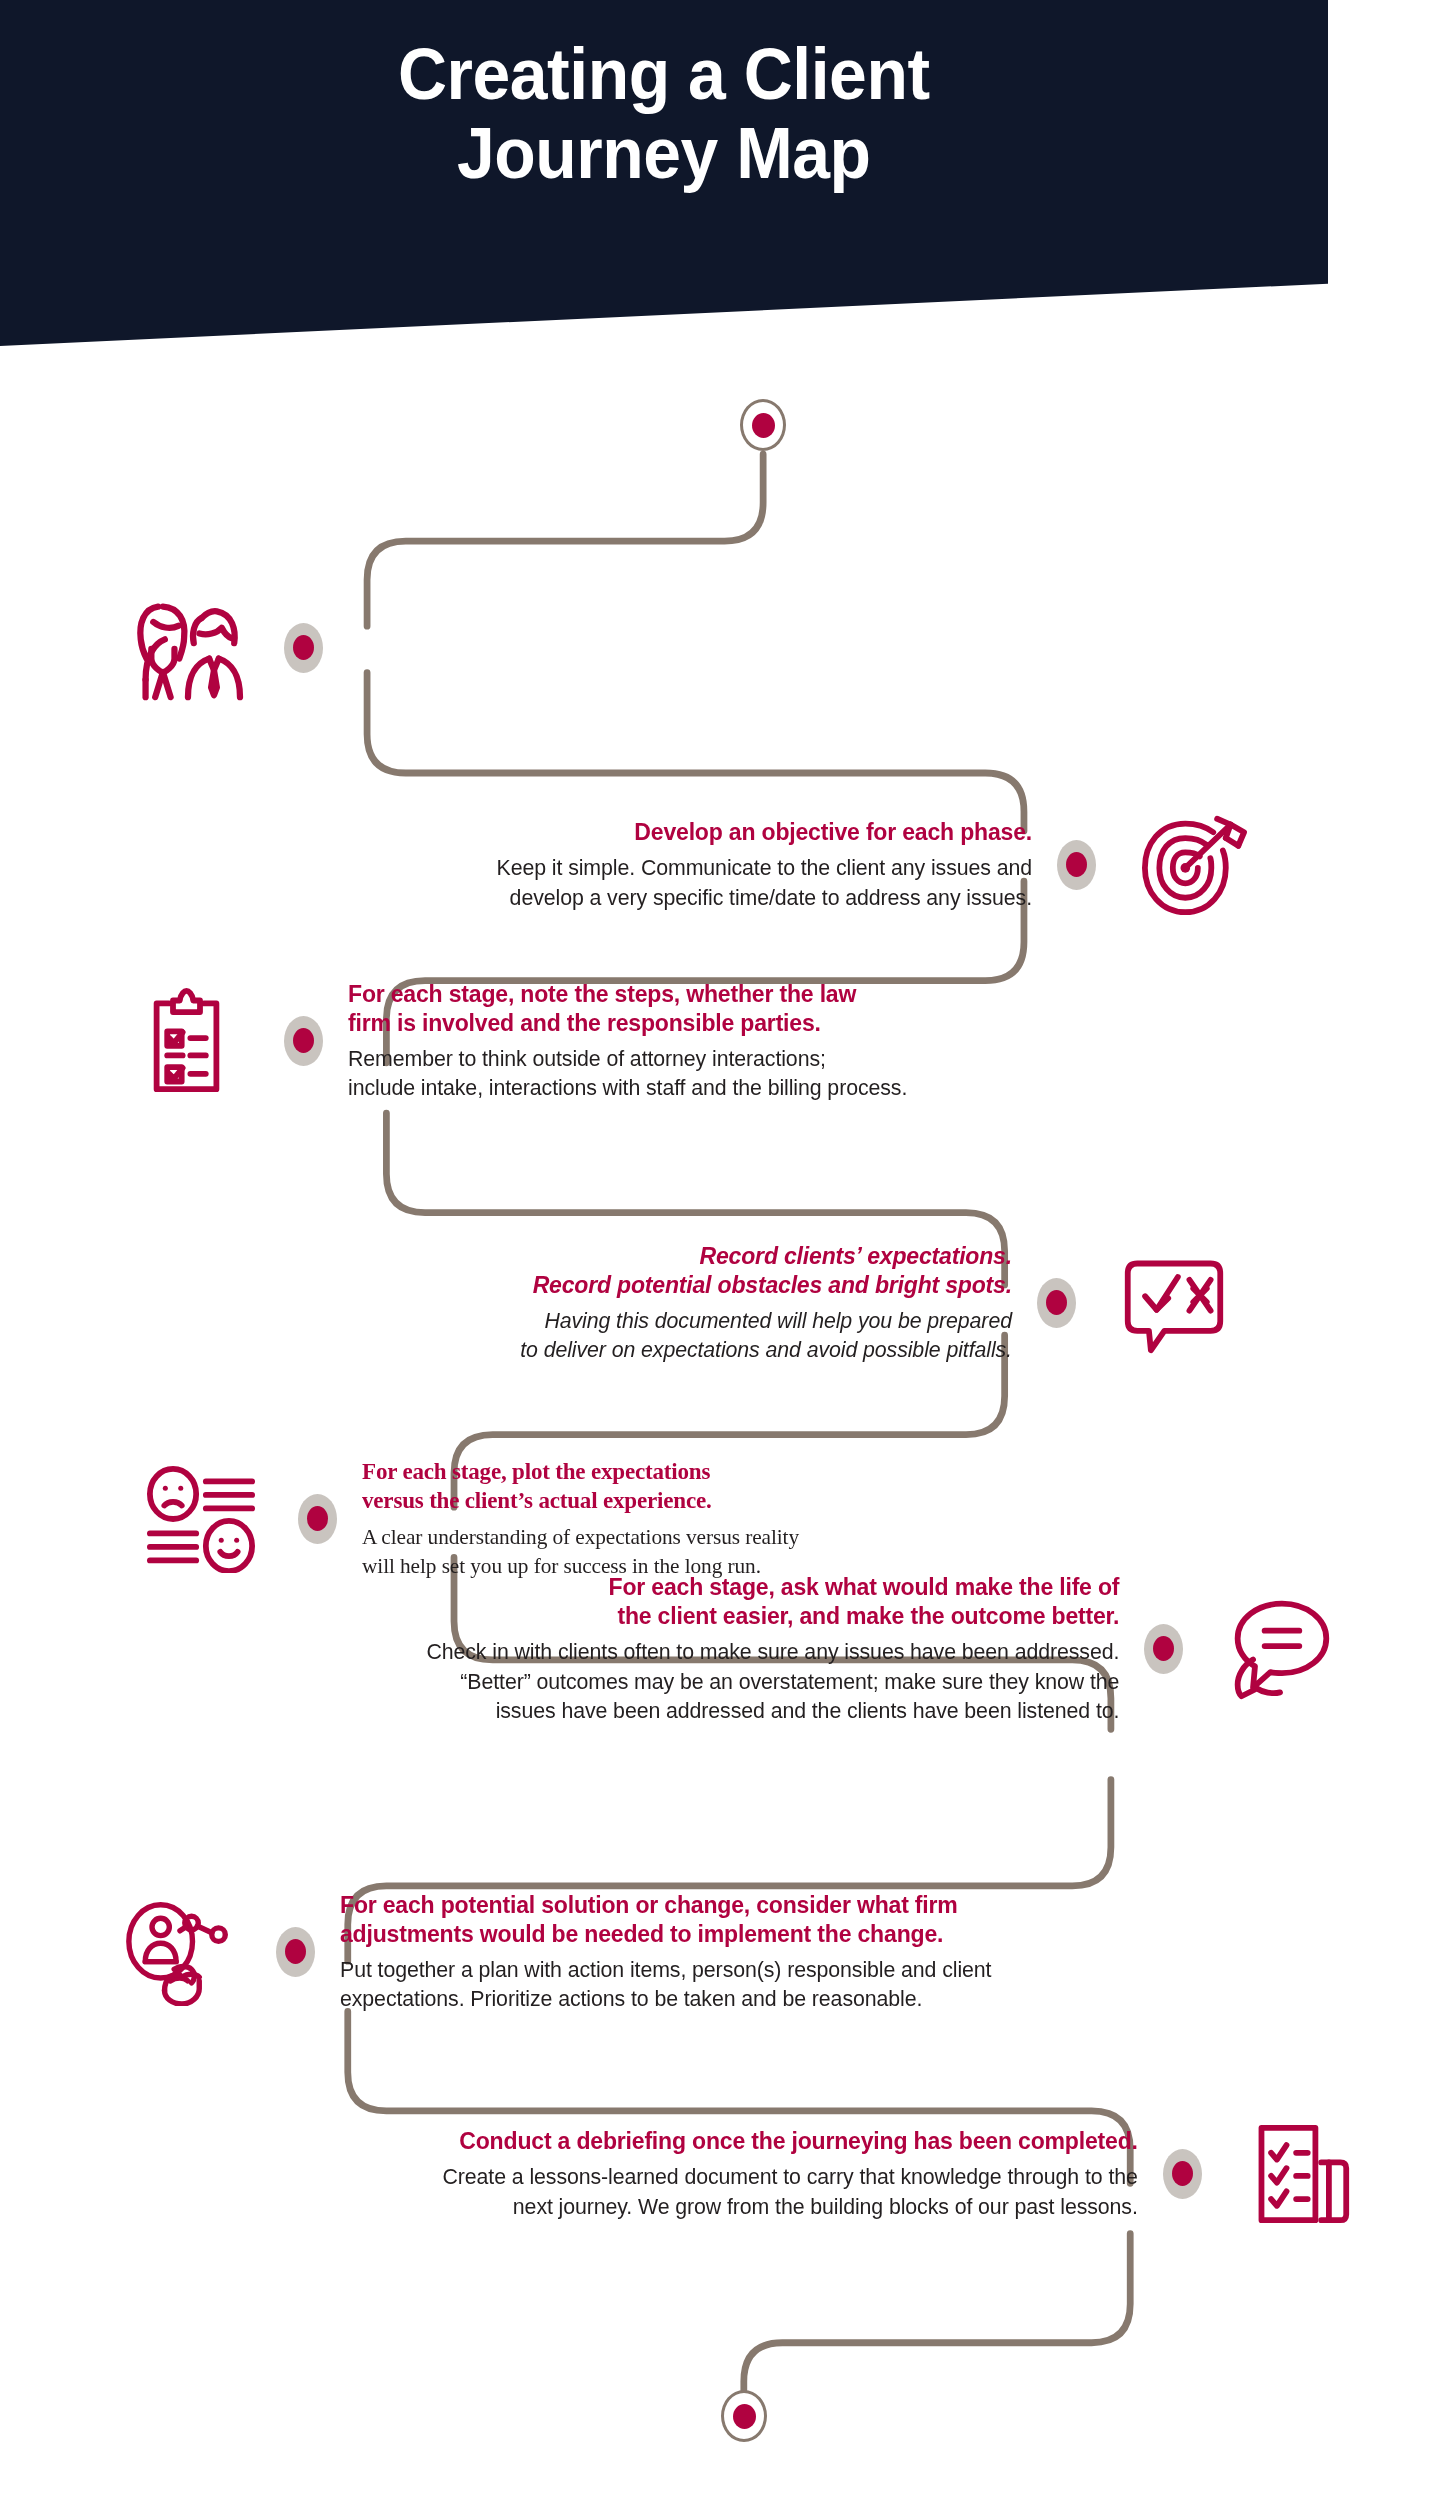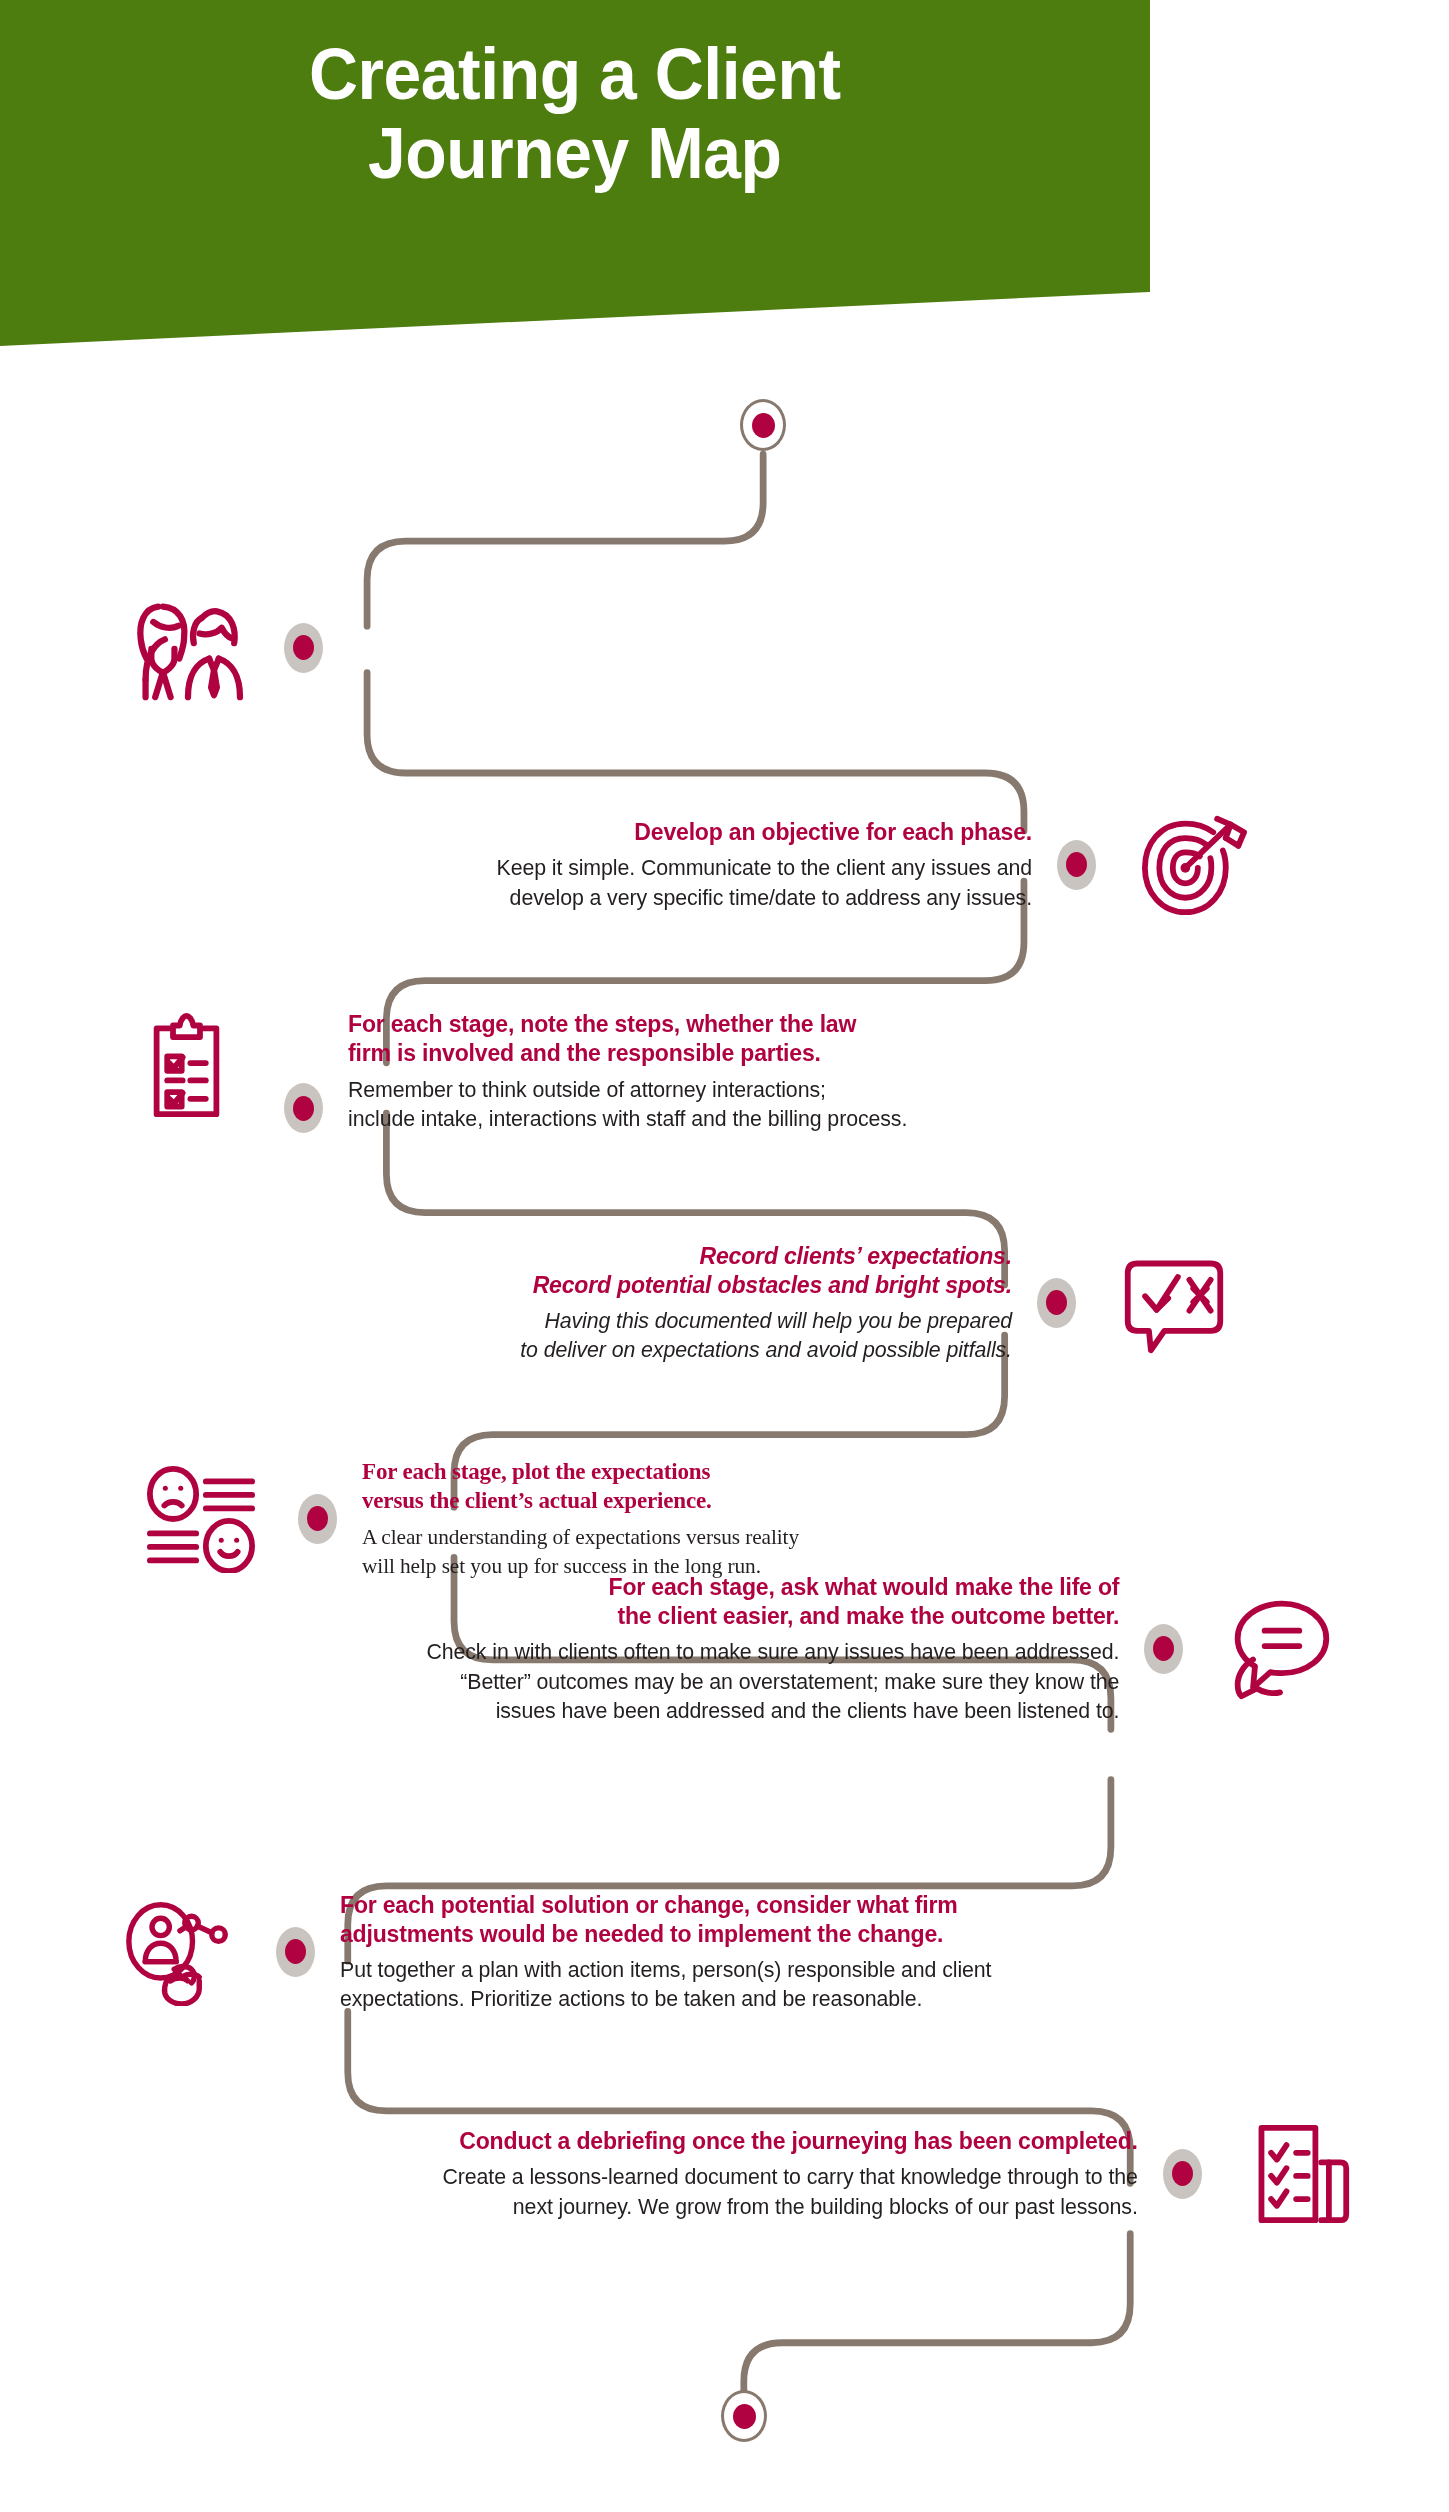--- a/index.html
+++ b/index.html
@@ -4,22 +4,22 @@
 <style>
   * { margin:0; padding:0; box-sizing:border-box; }
   html,body { width:1449px; height:2512px; background:#ffffff; }
   body {
     font-family:"Liberation Sans", sans-serif;
     position:relative; overflow:hidden;
   }
 
   
   #header {
-    position:absolute; left:0; top:0; width:1150px; height:353px;
-    background:#4d7c0f;
+    position:absolute; left:0; top:0; width:1328px; height:353px;
+    background:#0f172a;
     clip-path: polygon(0 0, 1449px 0, 1449px 278px, 0 346px);
     display:flex; align-items:flex-start; justify-content:center;
   }
   #header-title {
     color:#ffffff;
     font-family:"Liberation Sans", sans-serif;
     font-weight:bold;
     font-size:73px;
     line-height:1.08;
     text-align:center;
@@ -195,21 +195,21 @@
       <path d="M64 45 C60 42 55 41 49 41 C40 41 36 48 36 57 C36 66 41 73 49 73 C57 73 62 66 62 57"></path>
       <circle cx="49" cy="57" r="5" fill="#b00240" stroke="none"></circle>
       <path d="M49 57 L96 12"></path>
       <path d="M82 6 L96 12 L91 26"></path>
       <path d="M96 12 L110 20 L104 34"></path>
       <path d="M91 26 L104 34"></path>
     </svg>
   </div>
 </div>
 
-<div class="step left-icon" style="left:114px; top:998px;align-items:flex-end;">
+<div class="step left-icon" style="left:114px; top:973px;">
   <div class="icon-box">
     <svg width="93" height="108" viewBox="0 0 96 112" fill="none" stroke="#b00240" stroke-width="6" stroke-linecap="round" stroke-linejoin="round">
       <path d="M30 17 L17 17 L17 106 L79 106 L79 17 L66 17"></path>
       <path d="M34 26 L34 14 L41 14 C42 7 46 4 48 4 C50 4 54 7 55 14 L62 14 L62 26 Z"></path>
       <rect x="28" y="46" width="15" height="15"></rect>
       <path d="M30 53 L35 58 L44 47"></path>
       <path d="M52 53 L68 53"></path>
       <path d="M28 71 L44 71"></path>
       <path d="M52 71 L68 71"></path>
       <rect x="28" y="83" width="15" height="15"></rect>

